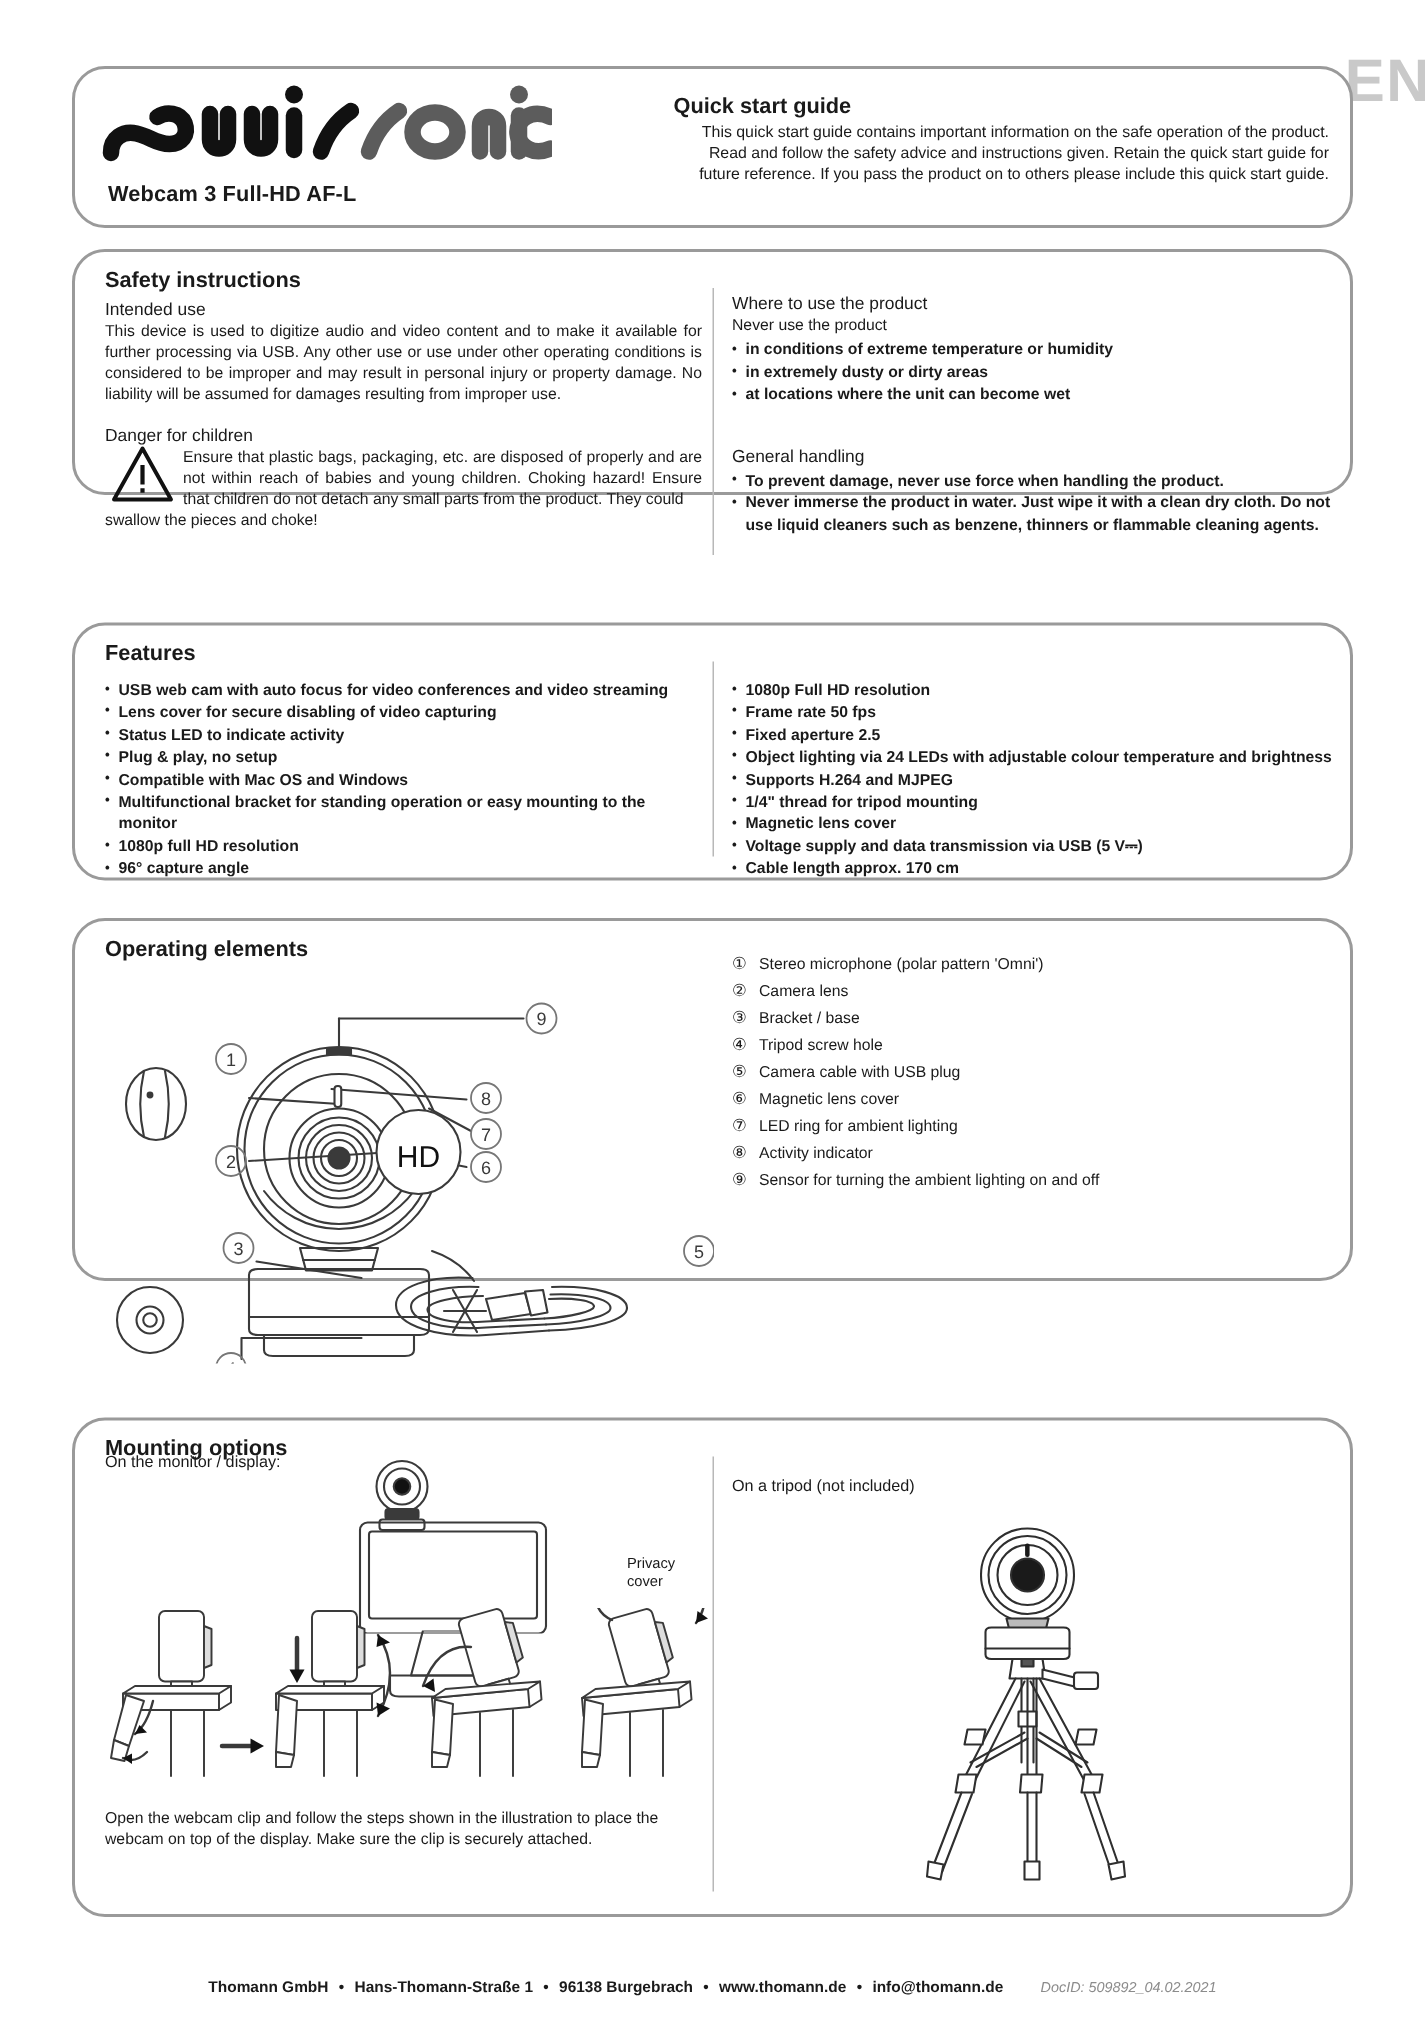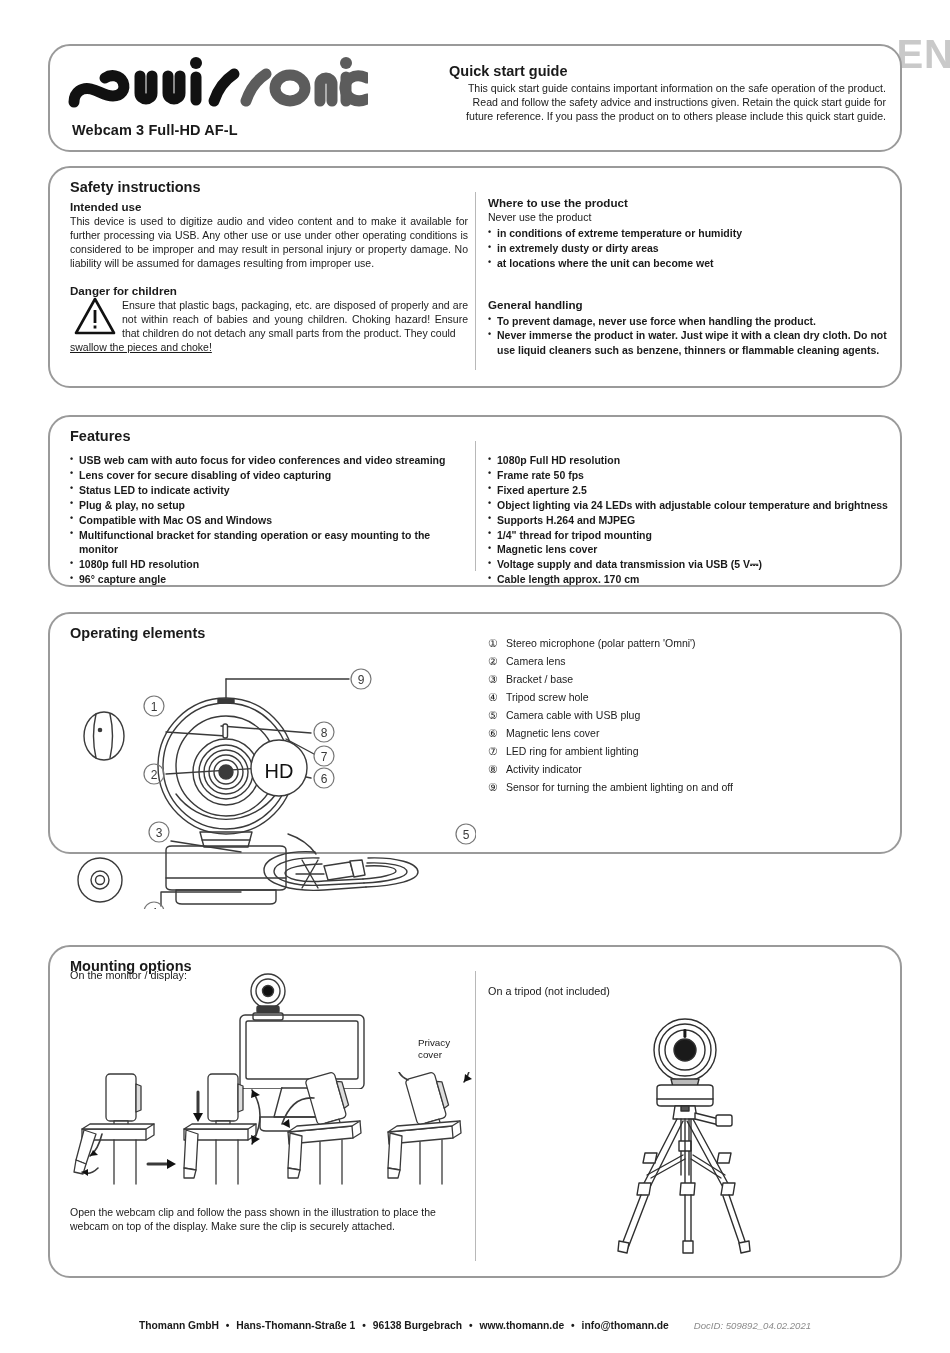--- a/index.html
+++ b/index.html
@@ -43,37 +43,37 @@
     position: absolute; left: 22px; top: 76px;
     font-size: 14.5px; font-weight: 700; letter-spacing: .1px;
   }
   .header-right {
     position: absolute; left: 399px; top: 17px; right: 14px;
   }
   .header-right h2 { margin: 0 0 2px 0; font-size: 14.5px; font-weight: 700; }
   .header-right p { margin: 0; font-size: 10.6px; line-height: 1.33; text-align: right; }
 
   
-  #safety-panel  { left: 48px; top: 166px; width: 854px; height: 222px; }
+  #safety-panel  { left: 48px; top: 166px; width: 854px; height: 164px; }
   #features-panel{ left: 48px; top: 415px; width: 854px; height: 172px; }
   #operating-panel{ left: 48px; top: 612px; width: 854px; height: 242px; }
   #mounting-panel{ left: 48px; top: 945px; width: 854px; height: 333px; }
 
   .section-title {
     position: absolute; left: 20px; top: 11px;
     font-size: 14.5px; font-weight: 700;
   }
   .col-left  { position: absolute; left: 20px; }
   .col-right { position: absolute; left: 438px; }
   .vdivider {
     position: absolute;
     width: 1px; background: #b8b8b8;
   }
 
-  .sub-head { font-size: 11.6px; font-weight: 700; margin: 0 0 1px 0; line-height: 1.25; }
+  .sub-head { font-size: 11.6px; font-weight: 400; margin: 0 0 1px 0; line-height: 1.25; }
   .body-text { font-size: 10.5px; line-height: 1.32; margin: 0; text-align: justify; }
   .body-text.left { text-align: left; }
 
   ul.bullets { list-style: none; margin: 0; padding: 0; font-weight: bold; }
   ul.bullets li {
     font-size: 10.5px; line-height: 1.42;
     padding-left: 9px; position: relative;
   }
   ul.bullets li::before {
     content: "\2022";
@@ -83,21 +83,21 @@
 
   
   .danger-block { position: relative; }
   .warn-tri { position: absolute; left: 4px; top: 13px; }
   .danger-text {
     font-size: 10.5px; line-height: 1.32;
     text-align: justify;
     margin: 0; padding-left: 52px;
   }
   .danger-tail {
-    font-size: 10.5px; line-height: 1.32; margin: 0; padding-left: 0; text-decoration: underline;
+    font-size: 10.5px; line-height: 1.32; margin: 0; padding-left: 0;
   }
 
   
   ol.numlist { list-style: none; margin: 0; padding: 0; }
   ol.numlist li {
     font-size: 10.5px; line-height: 1.72;
     position: relative; padding-left: 18px;
   }
   ol.numlist li .circ-num {
     position: absolute; left: 0; top: 0;
@@ -464,21 +464,21 @@
           <path d="M18 -16 Q14 2 28 8" stroke-width="1.6"></path>
           <path d="M18 -16 l6 -6 l2 9 z" fill="#111" stroke="none"></path>
 
           <path d="M82 -26 Q96 -6 84 10" stroke-width="1.6"></path>
           <path d="M84 10 l8 -3 l-7 -5 z" fill="#111" stroke="none"></path>
         </g>
       </g>
     </svg>
   </div>
 
-  <p class="caption" style="position:absolute; left:20px; top:258px; width:398px;">Open the webcam clip and follow the pass shown in the illustration to place the webcam on top of the display. Make sure the clip is securely attached.</p>
+  <p class="caption" style="position:absolute; left:20px; top:258px; width:398px;">Open the webcam clip and follow the steps shown in the illustration to place the webcam on top of the display. Make sure the clip is securely attached.</p>
 
   <div class="col-right mount-label" style="top:38px;">On a tripod (not included)</div>
 
   <div class="fig" style="left:565px; top:68px;">
     <svg width="200" height="245" viewBox="0 0 200 245" aria-hidden="true">
       <g fill="none" stroke="#2f2f2f" stroke-width="1.4" stroke-linejoin="round" stroke-linecap="round">
 
         <circle cx="70" cy="35" r="31"></circle>
         <circle cx="70" cy="35" r="26"></circle>
         <circle cx="70" cy="35" r="20"></circle>

